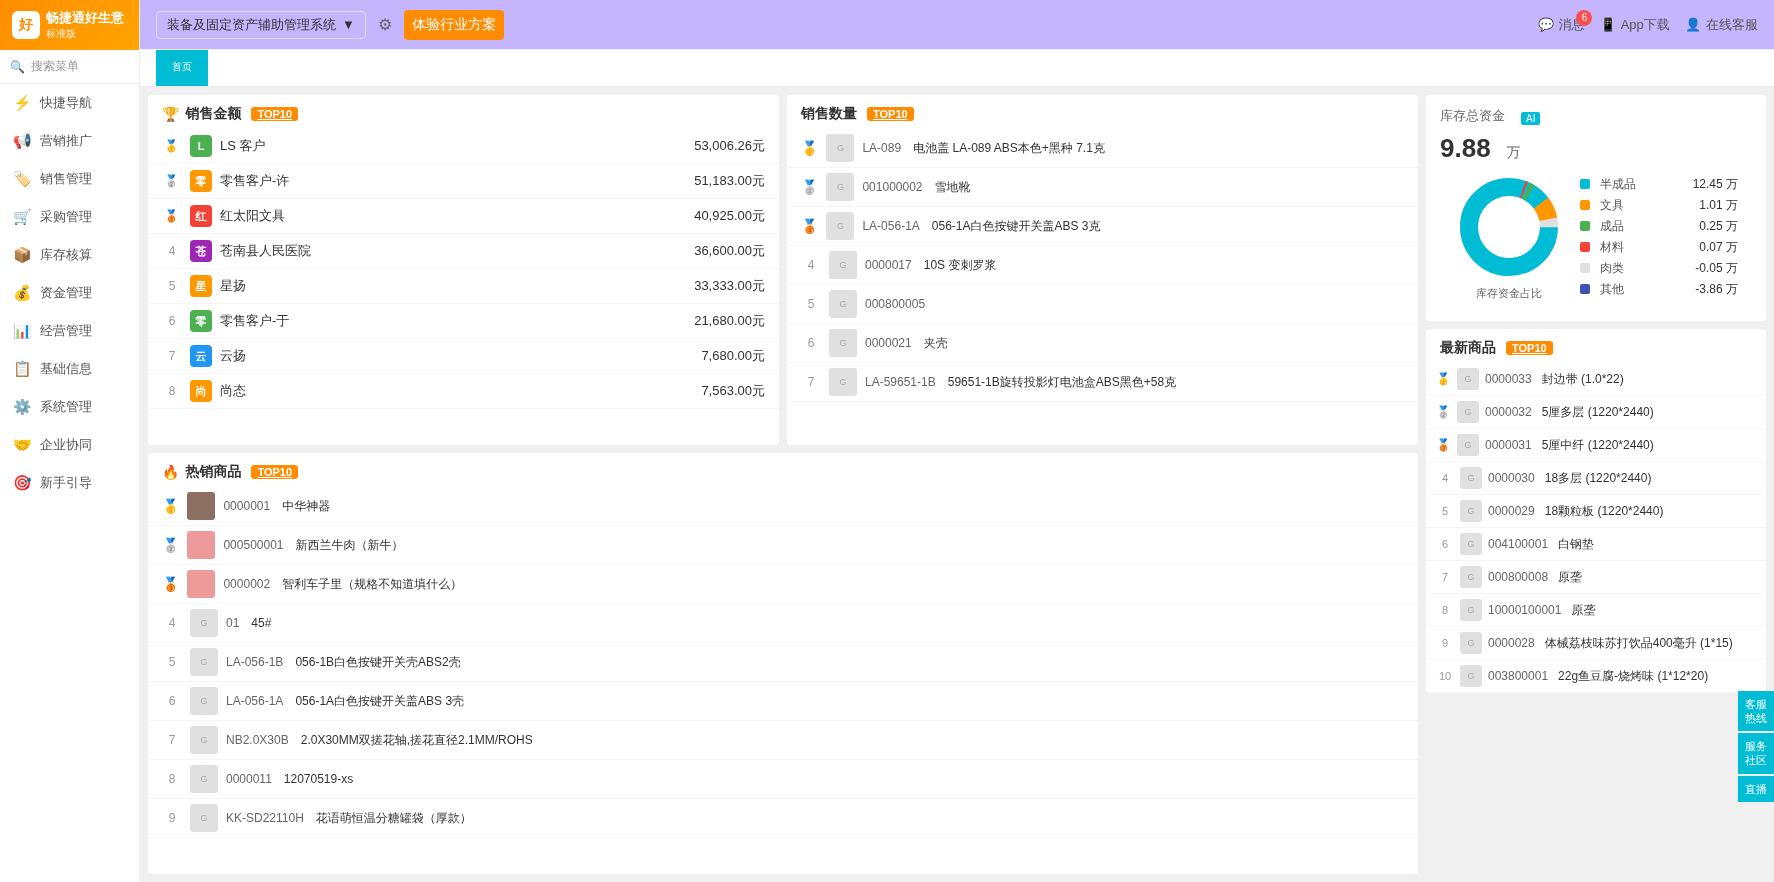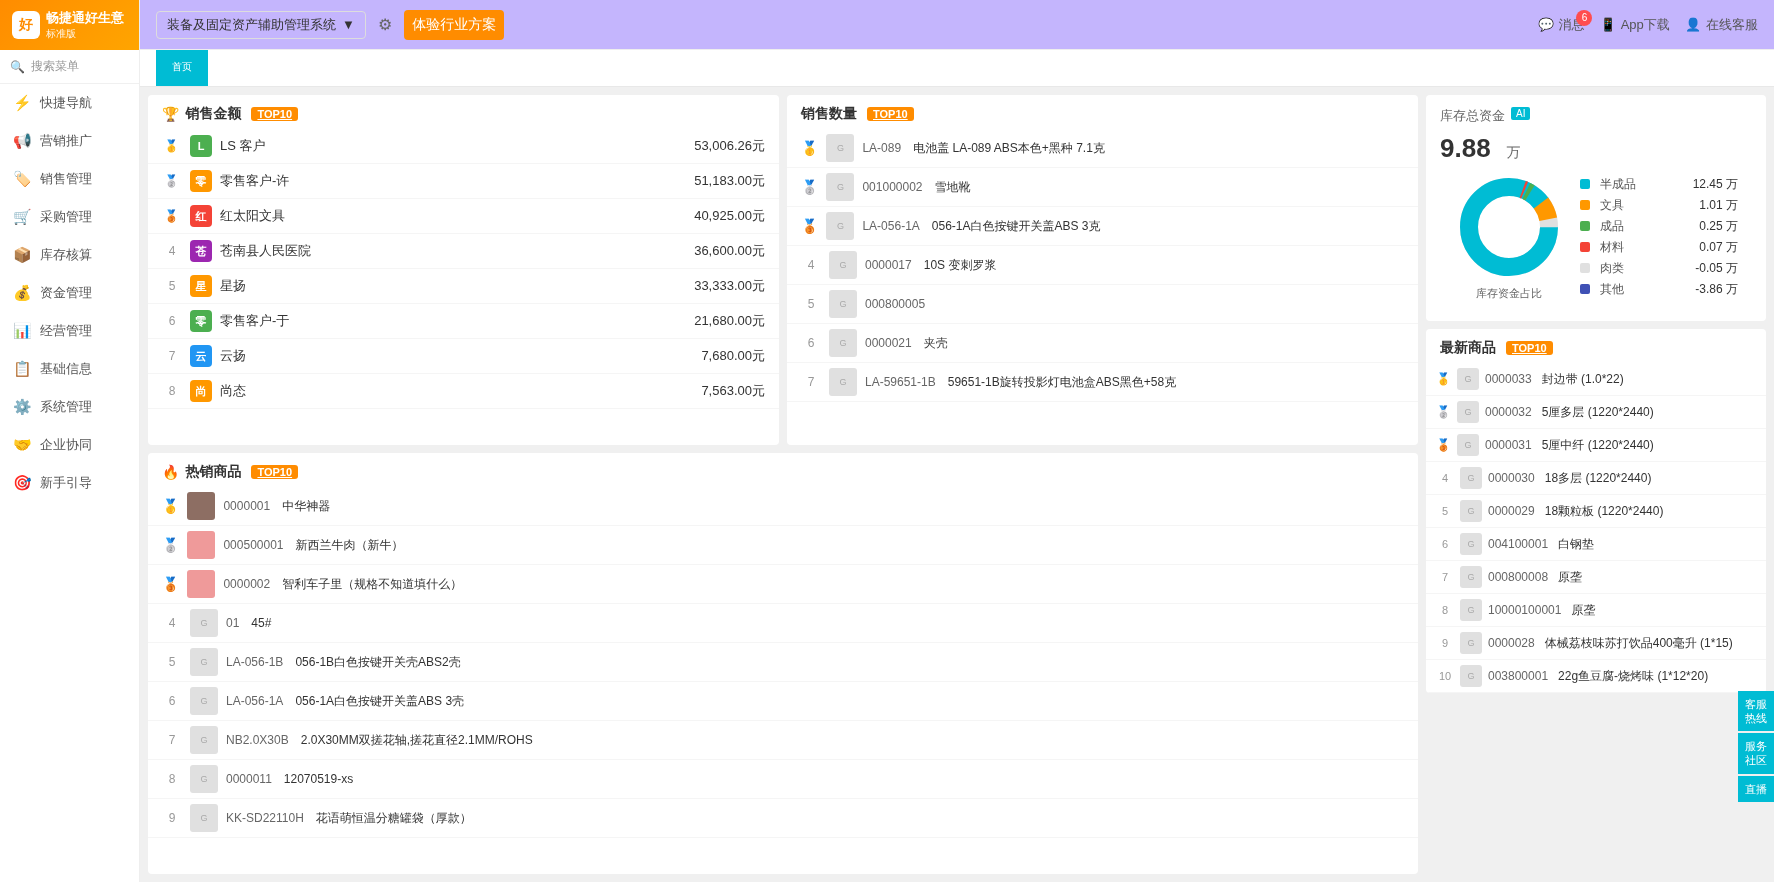--- a/index.html
+++ b/index.html
@@ -208,21 +208,21 @@
     .product-name { color: #333; flex: 1; }
 
     
     .inventory-card {
       background: #fff;
       border-radius: 4px;
       padding: 12px 14px;
     }
     .inventory-title {
       font-size: 13px; color: #666;
-      display: flex; align-items: flex-start; gap: 6px;
+      display: flex; align-items: flex-end; gap: 16px;
       margin-bottom: 8px;
     }
     .inventory-amount {
       font-size: 26px; font-weight: bold; color: #333;
       display: flex; align-items: baseline; gap: 16px;
     }
     .inventory-amount .unit { font-size: 14px; color: #666; font-weight: normal; }
 
     
     .chart-area {

